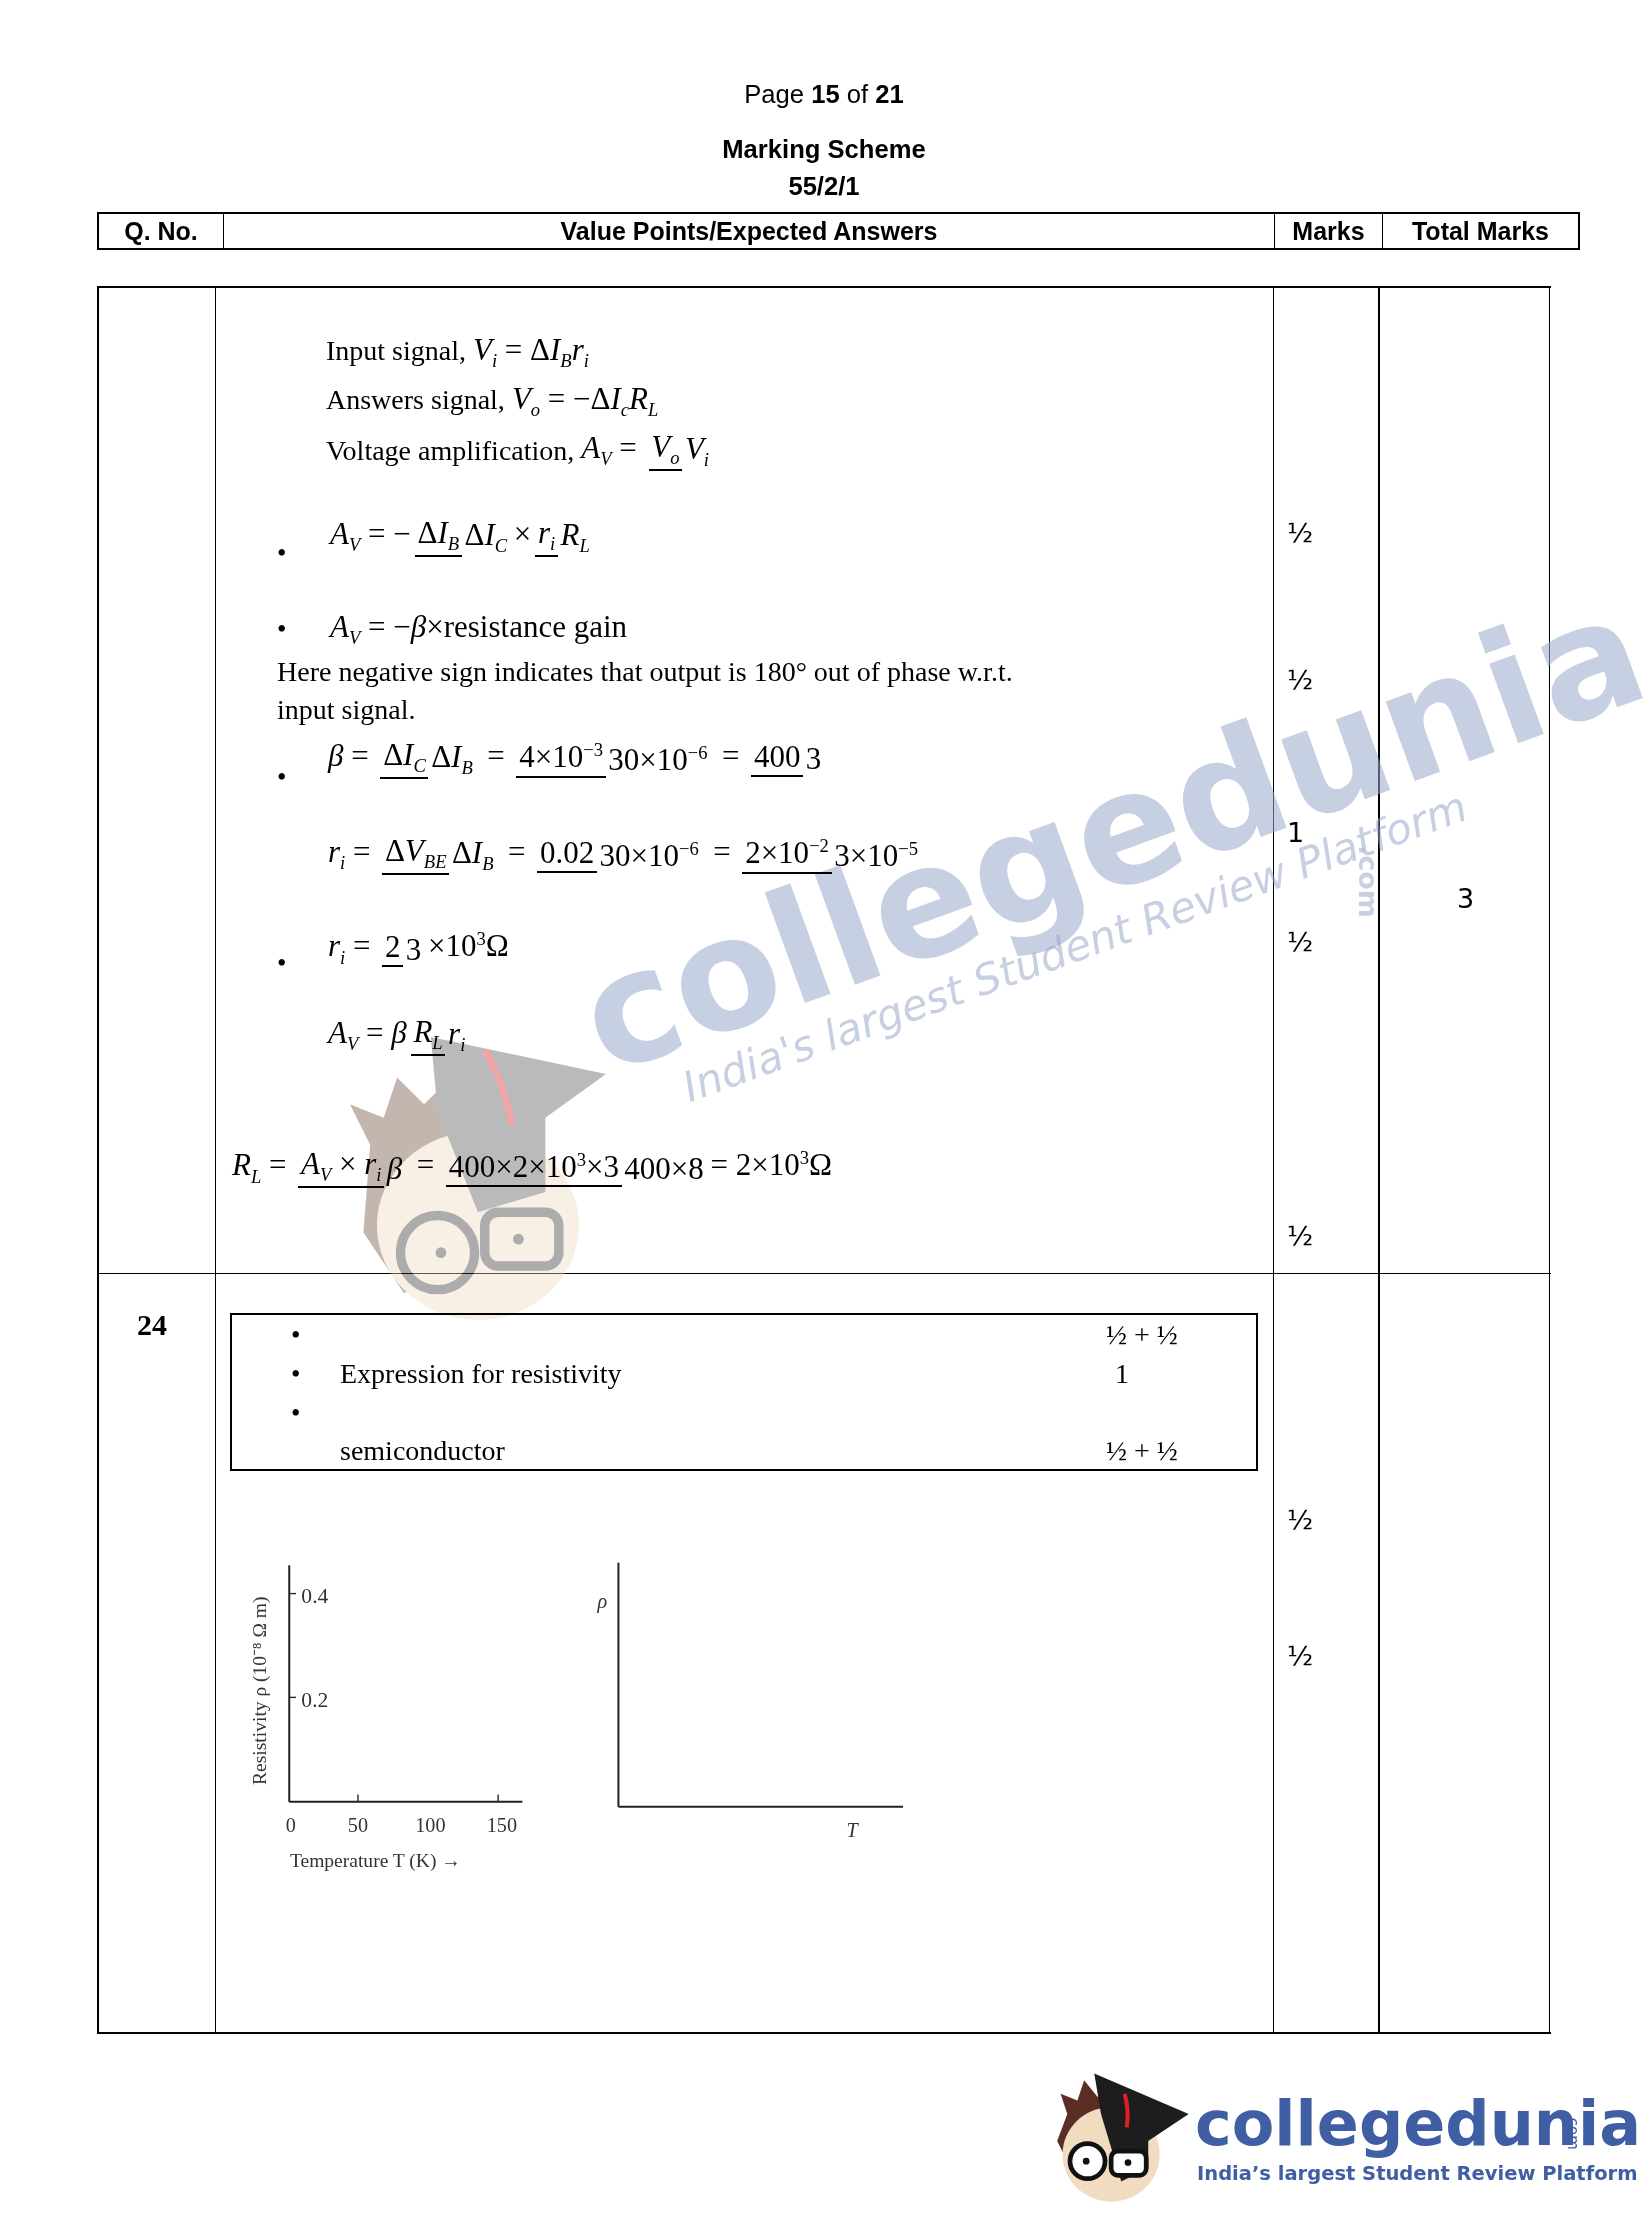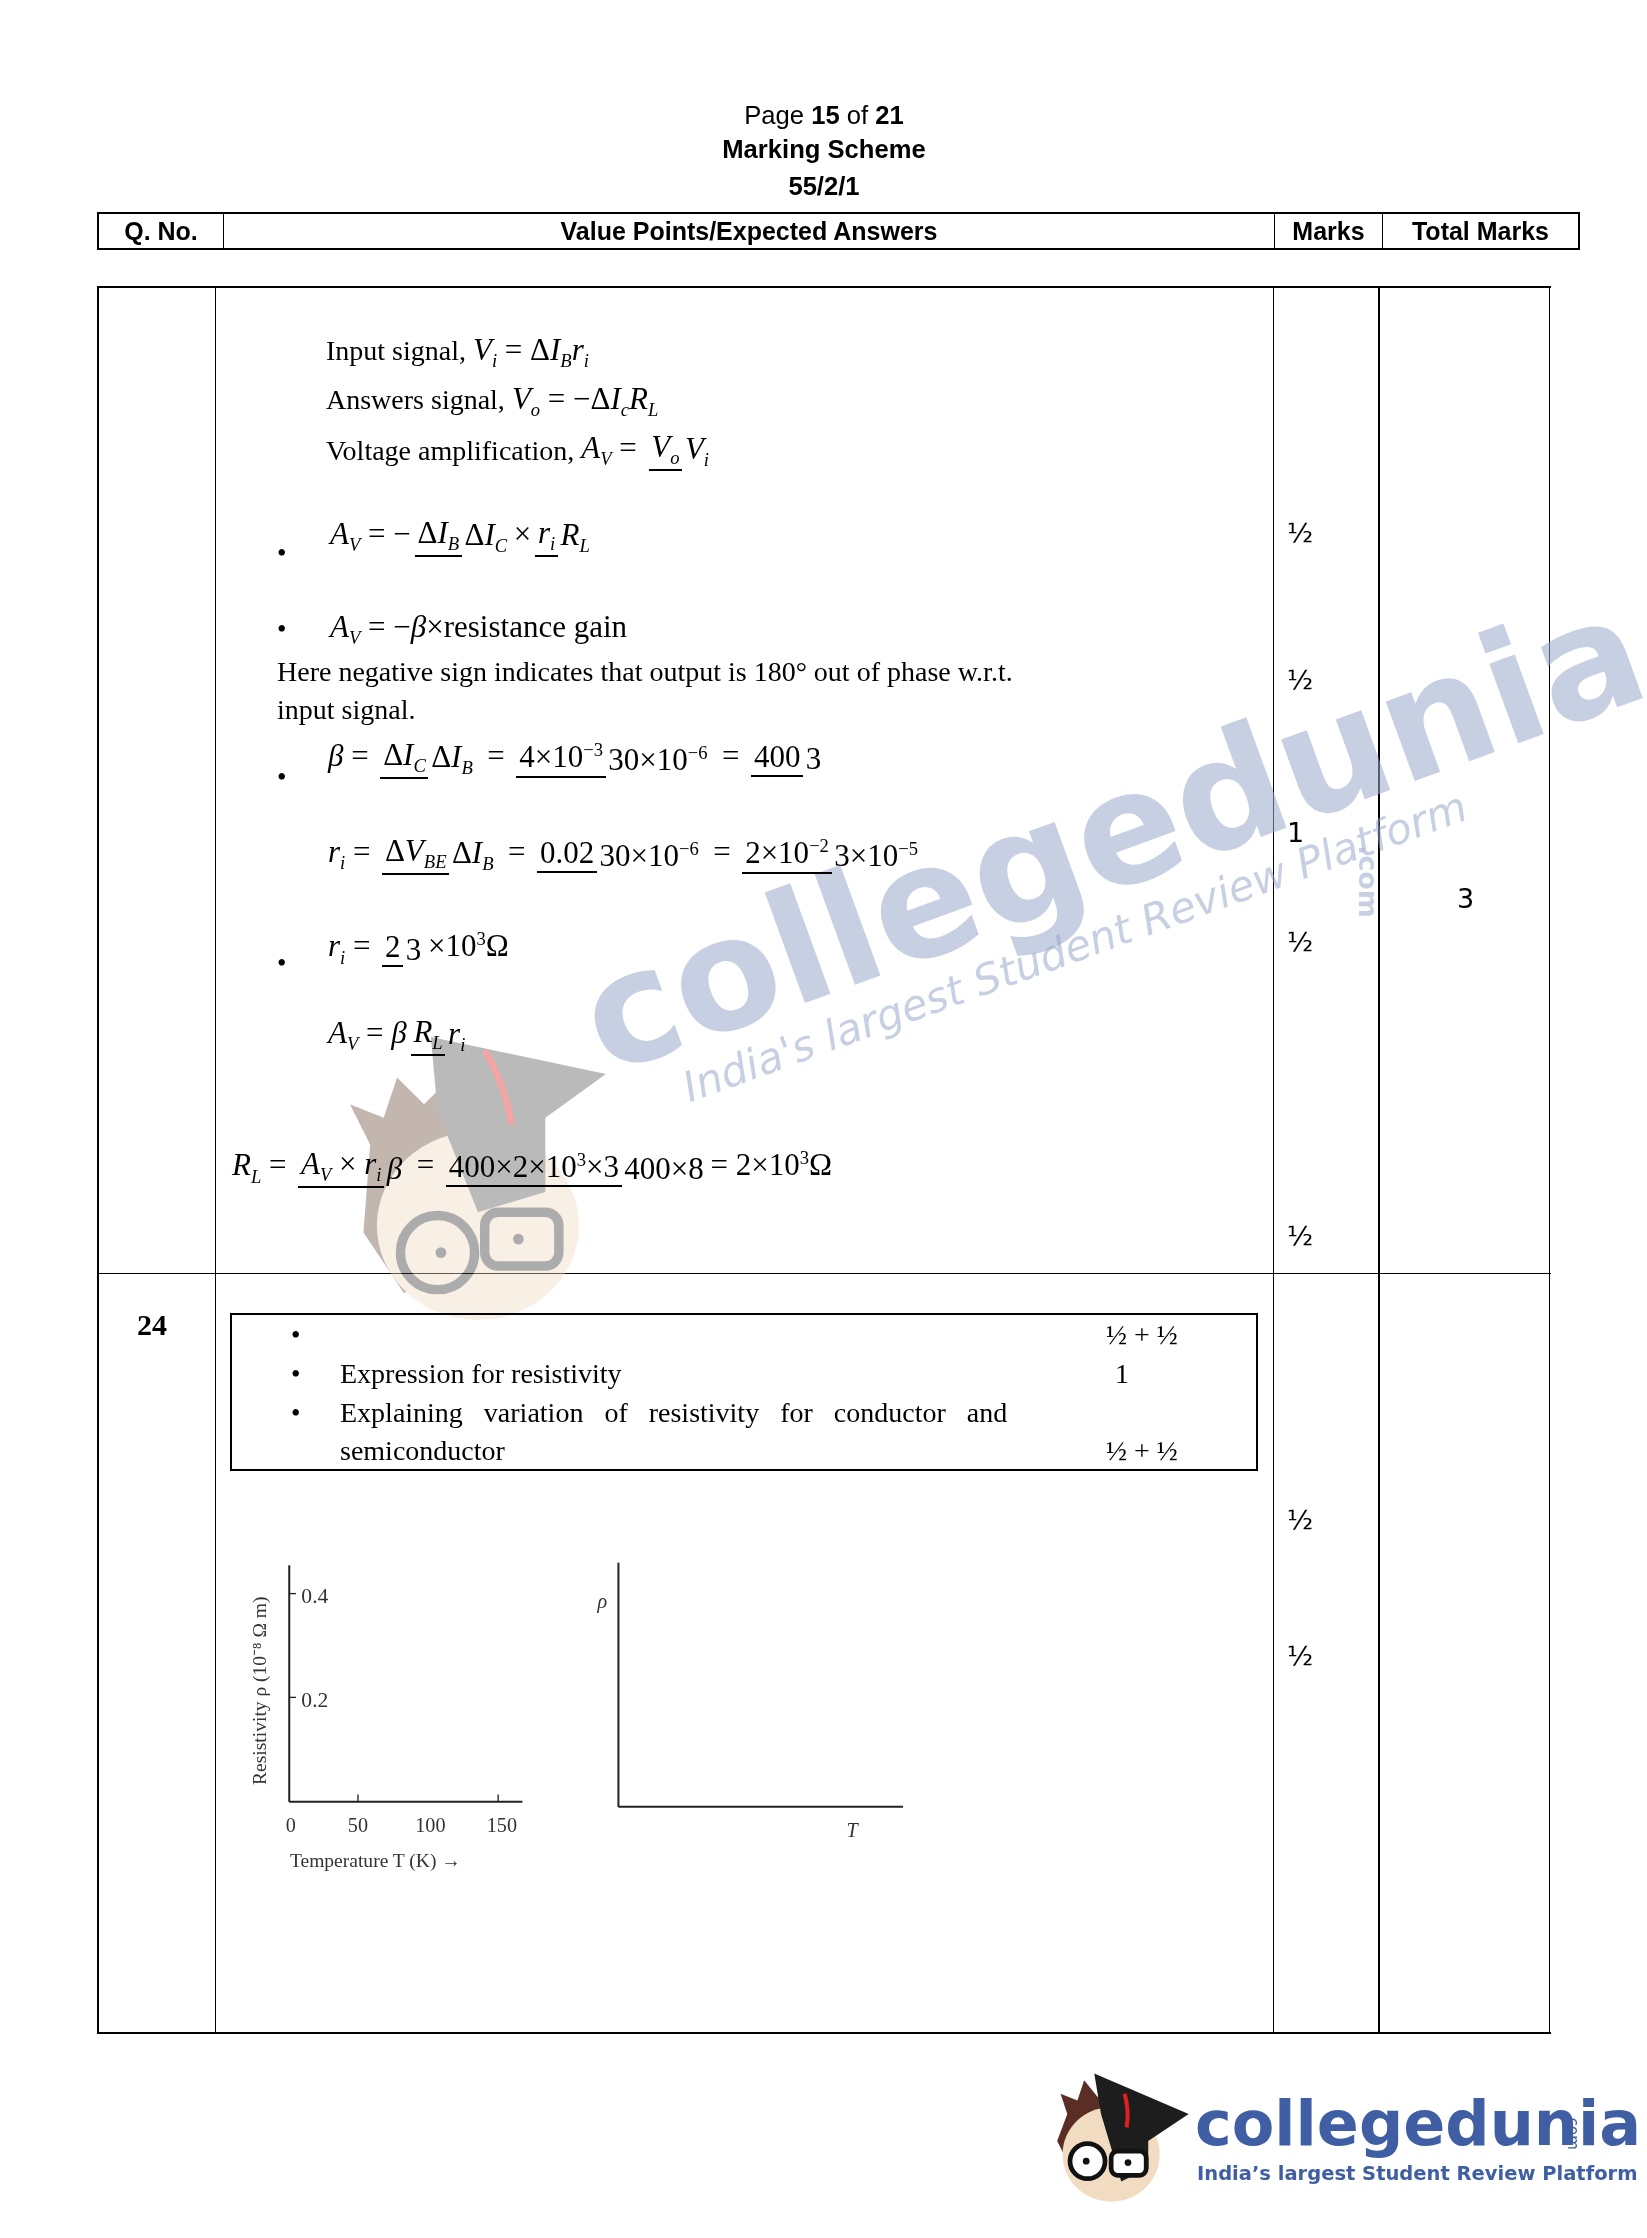--- a/index.html
+++ b/index.html
@@ -45,21 +45,21 @@
 
   
   .chart-svg { position:absolute; }
 
   
   .logo-text { position:absolute; color:#3f5ea3; font-family:"DejaVu Sans",sans-serif; font-weight:bold; }
 </style>
 </head>
 <body>
 
-<div class="hdr-line" style="top:101px;"><span>Page </span><b>15</b><span> of </span><b>21</b></div>
+<div class="hdr-line" style="top:80px;"><span>Page </span><b>15</b><span> of </span><b>21</b></div>
 <div class="hdr-line" style="top:135px;font-weight:bold;">Marking Scheme</div>
 <div class="hdr-line" style="top:172px;font-weight:bold;">55/2/1</div>
 
 <div class="htable">
   <div class="hcell" style="width:125px;">Q. No.</div>
   <div class="hcell" style="width:1051px;">Value Points/Expected Answers</div>
   <div class="hcell" style="width:108px;">Marks</div>
   <div class="hcell" style="width:195px;">Total Marks</div>
 </div>
 
@@ -193,21 +193,20 @@
 
   <div class="rubric">
     <div class="bullet" style="left:59px;top:5.4px;">•</div>
     <div class="rub-line" style="left:874px;top:4px;">½  + ½</div>
 
     <div class="bullet" style="left:59px;top:44px;">•</div>
     <div class="rub-line" style="left:108px;top:43px;">Expression for resistivity</div>
     <div class="rub-line" style="left:883px;top:43px;">1</div>
 
     <div class="bullet" style="left:59px;top:83px;">•</div>
-    <div class="rub-line" style="left:108px;top:82px;width:909px;white-space:pre;">Explaining   variation   of   resistivity   for   conductor   and</div>
 
     <div class="rub-line" style="left:108px;top:120px;">semiconductor</div>
     <div class="rub-line" style="left:874px;top:120px;">½ + ½</div>
   </div>
 
   <svg class="chart-svg" style="left:236px;top:1541px;" width="310" height="337" viewBox="0 0 460 500">
     <line x1="79" y1="36" x2="79" y2="387" stroke="#222" stroke-width="3"></line>
     <line x1="79" y1="387" x2="425" y2="387" stroke="#222" stroke-width="3"></line>
     <line x1="79" y1="78" x2="89" y2="78" stroke="#222" stroke-width="2"></line>
     <line x1="79" y1="232" x2="89" y2="232" stroke="#222" stroke-width="2"></line>

